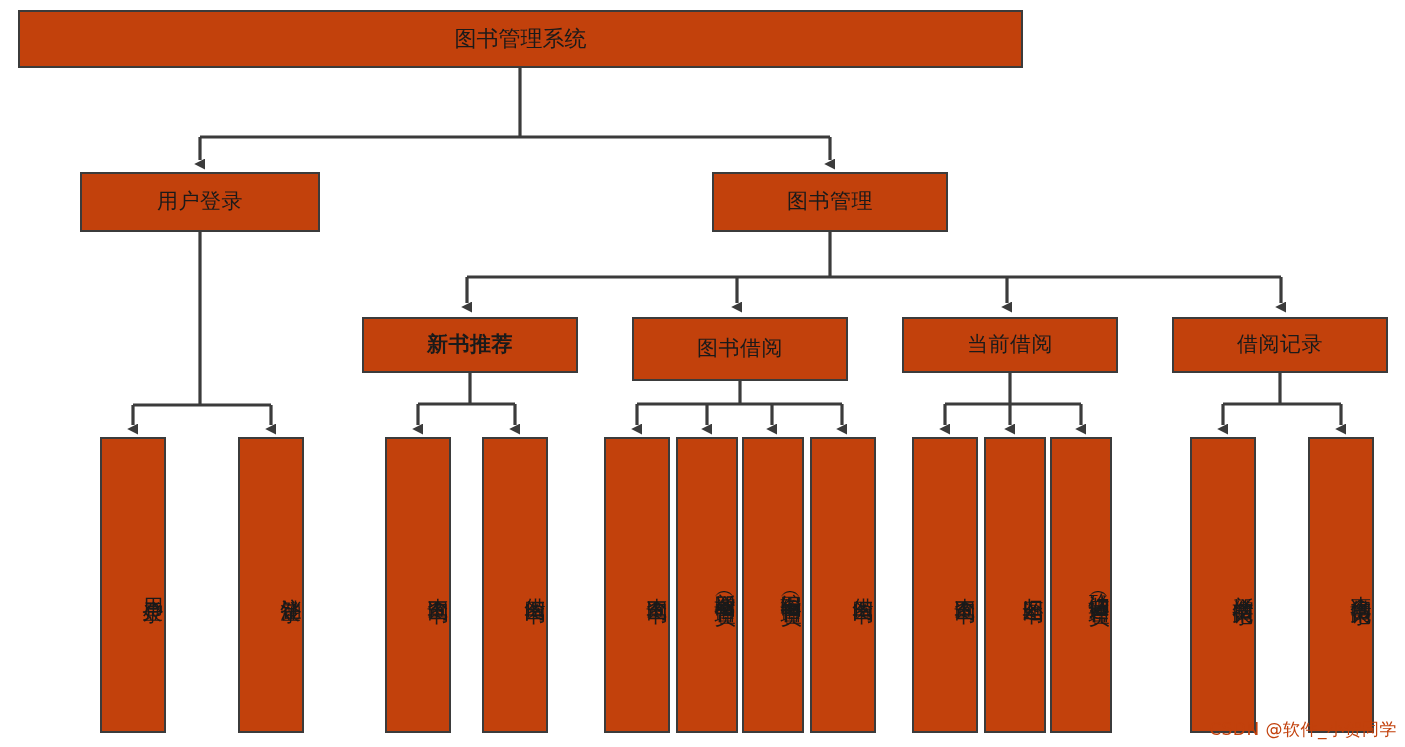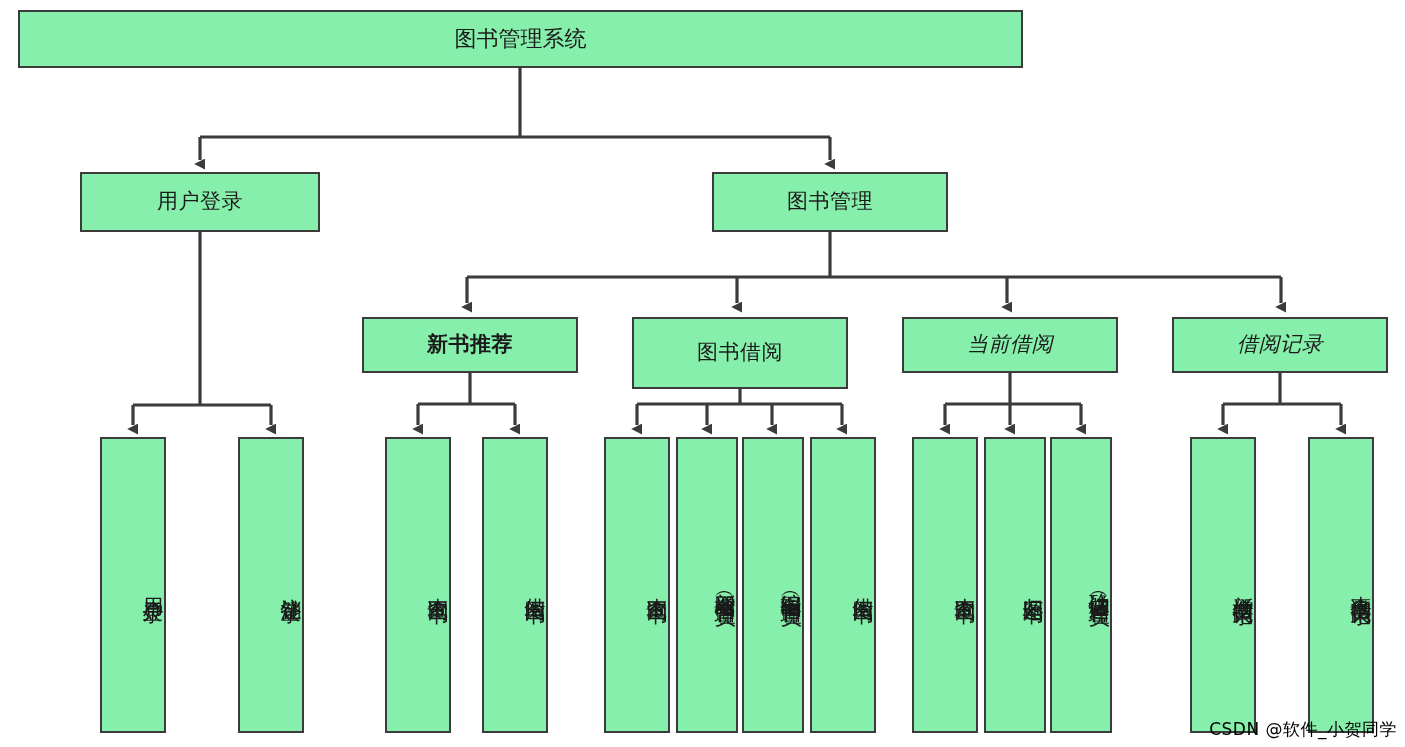--- a/index.html
+++ b/index.html
@@ -22,21 +22,21 @@
     left: 0;
     top: 0;
     width: 1405px;
     height: 747px;
     pointer-events: none;
   }
   .node {
     position: absolute;
     box-sizing: border-box;
     border: 2.5px solid #3b3b3b;
-    background: #86efac;
+    background: #c2410c;
     display: flex;
     align-items: center;
     justify-content: center;
     color: #1a1a1a;
   }
   .node.h {
     font-size: 21px;
     letter-spacing: 0.5px;
     line-height: 1.2;
   }
@@ -57,21 +57,21 @@
     writing-mode: vertical-rl;
     text-orientation: upright;
     white-space: nowrap;
     line-height: 1.05;
   }
   .watermark {
     position: absolute;
     right: 8px;
     bottom: 6px;
     font-size: 17px;
-    color: #000000;
+    color: #c2410c;
     letter-spacing: 0.5px;
     white-space: nowrap;
     margin-left: 28px;
   }
 </style>
 </head>
 <body>
 
 <div id="canvas">
 
@@ -124,23 +124,23 @@
       <path d="M 1341 404 L 1341 425" marker-end="url(#arrow)"></path>
     </g>
   </svg>
 
   <div class="node root" style="left: 18px; top: 10px; width: 1005px; height: 58px;">图书管理系统</div>
 
   <div class="node h" style="left: 80px; top: 172px; width: 240px; height: 60px;">用户登录</div>
   <div class="node h" style="left: 712px; top: 172px; width: 236px; height: 60px; text-align: right;">图书管理</div>
 
   <div class="node h" style="left: 362px; top: 317px; width: 216px; height: 56px; font-weight: bold;">新书推荐</div>
-  <div class="node h" style="left: 632px; top: 317px; width: 216px; height: 72px;">图书借阅</div>
-  <div class="node h" style="left: 902px; top: 317px; width: 216px; height: 56px; font-style: italic;">当前借阅</div>
-  <div class="node h" style="left: 1172px; top: 317px; width: 216px; height: 56px; font-style: italic;">借阅记录</div>
+  <div class="node h" style="left: 632px; top: 317px; width: 216px; height: 64px;">图书借阅</div>
+  <div class="node h" style="left: 902px; top: 317px; width: 216px; height: 56px;">当前借阅</div>
+  <div class="node h" style="left: 1172px; top: 317px; width: 216px; height: 56px;">借阅记录</div>
 
   <div class="node v" style="left: 100px; top: 437px; width: 66px; height: 296px;">
       <span class="vtext">用户登录</span>
     </div>
   <div class="node v" style="left: 238px; top: 437px; width: 66px; height: 296px;">
       <span class="vtext">注销登录</span>
     </div>
   <div class="node v" style="left: 385px; top: 437px; width: 66px; height: 296px;">
       <span class="vtext">查询图书</span>
     </div>

